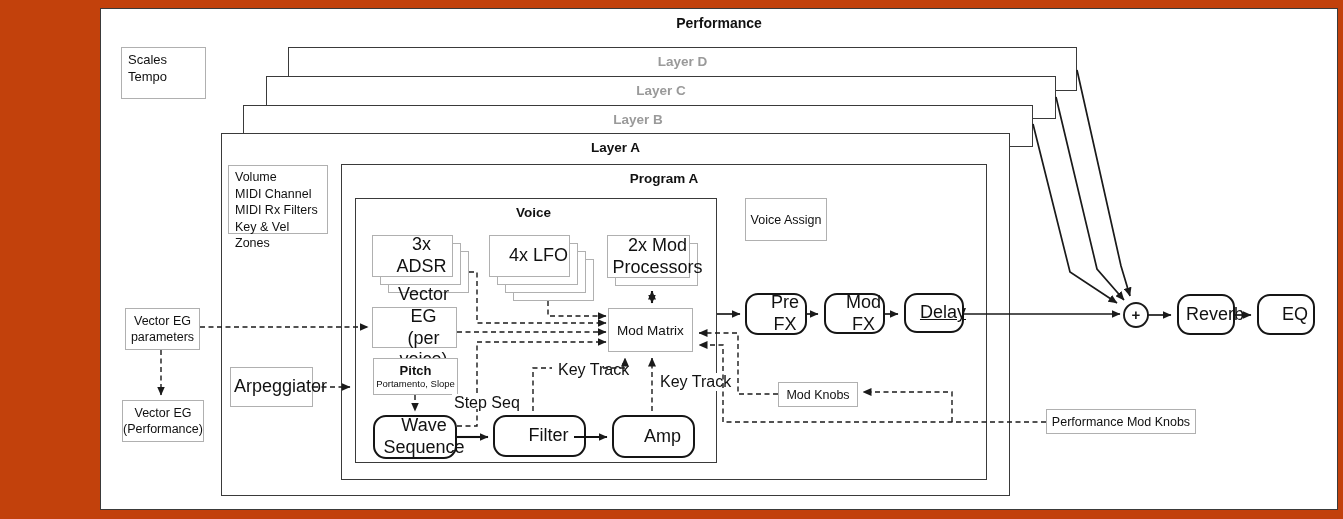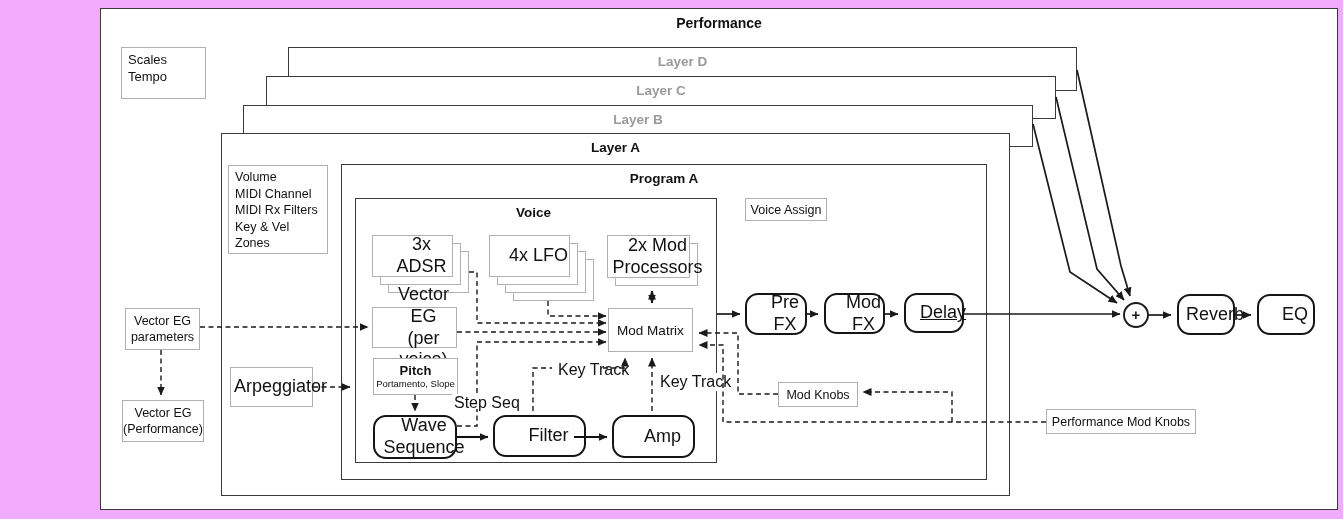--- a/index.html
+++ b/index.html
@@ -1,16 +1,16 @@
 <!DOCTYPE html>
 <html><head>
 <meta charset="utf-8">
 <style>
   html,body{margin:0;padding:0;background:#ffffff;}
-  #canvas{position:relative;width:1343px;height:519px;background:#f0abfc;
+  #canvas{position:relative;width:1343px;height:519px;background:#c2410c;
           font-family:"Liberation Sans",sans-serif;color:#111;overflow:hidden;}
   .abs{position:absolute;box-sizing:border-box;}
   .frame{border:1.5px solid #3a3a3a;background:#fff;}
   .light{border:1.4px solid #b0b0b0;background:#fff;}
   .heavy{border:2.6px solid #151515;border-radius:13px;background:#fff;}
   .center{display:flex;flex-direction:column;align-items:center;justify-content:center;text-align:center;}
   .ft{position:absolute;left:0;right:0;top:6px;text-align:center;font-weight:bold;font-size:13.5px;}
   .gray{color:#9a9a9a;}
   .lbl{font-size:18px;line-height:1.22;padding-left:18px;}
   .small{font-size:12.5px;line-height:1.28;}
@@ -40,21 +40,21 @@
   <div class="abs frame" style="left:266px;top:76px;width:790px;height:43px;">
     <div class="ft gray">Layer C</div>
   </div>
   <div class="abs frame" style="left:243px;top:105px;width:790px;height:42px;">
     <div class="ft gray">Layer B</div>
   </div>
   <div class="abs frame" style="left:221px;top:133px;width:789px;height:363px;">
     <div class="ft">Layer A</div>
   </div>
 
-  <div class="abs light leftpad" style="left:228px;top:165px;width:100px;height:89px;font-size:12.5px;">
+  <div class="abs light leftpad" style="left:228px;top:165px;width:100px;height:69px;font-size:12.5px;">
     <div>Volume</div>
     <div>MIDI Channel</div>
     <div>MIDI Rx Filters</div>
     <div>Key &amp; Vel Zones</div>
   </div>
 
   <div class="abs frame" style="left:341px;top:164px;width:646px;height:316px;">
     <div class="ft">Program A</div>
   </div>
 
@@ -99,21 +99,21 @@
     <span>Filter</span>
   </div>
   <div class="abs heavy center lbl" style="left:612px;top:415px;width:83px;height:43px;">
     <span>Amp</span>
   </div>
 
   <div class="abs light center" style="left:608px;top:308px;width:85px;height:44px;font-size:13.5px;">
     <span>Mod Matrix</span>
   </div>
 
-  <div class="abs light center small" style="left:745px;top:198px;width:82px;height:23px;">
+  <div class="abs light center small" style="left:745px;top:198px;width:82px;height:43px;">
     <span>Voice Assign</span>
   </div>
 
   <div class="abs heavy center lbl" style="left:745px;top:293px;width:62px;height:42px;">
     <span>Pre FX</span>
   </div>
   <div class="abs heavy center lbl" style="left:824px;top:293px;width:61px;height:41px;">
     <span>Mod FX</span>
   </div>
   <div class="abs heavy center lbl" style="left:904px;top:293px;width:60px;height:40px;text-decoration:underline;">

